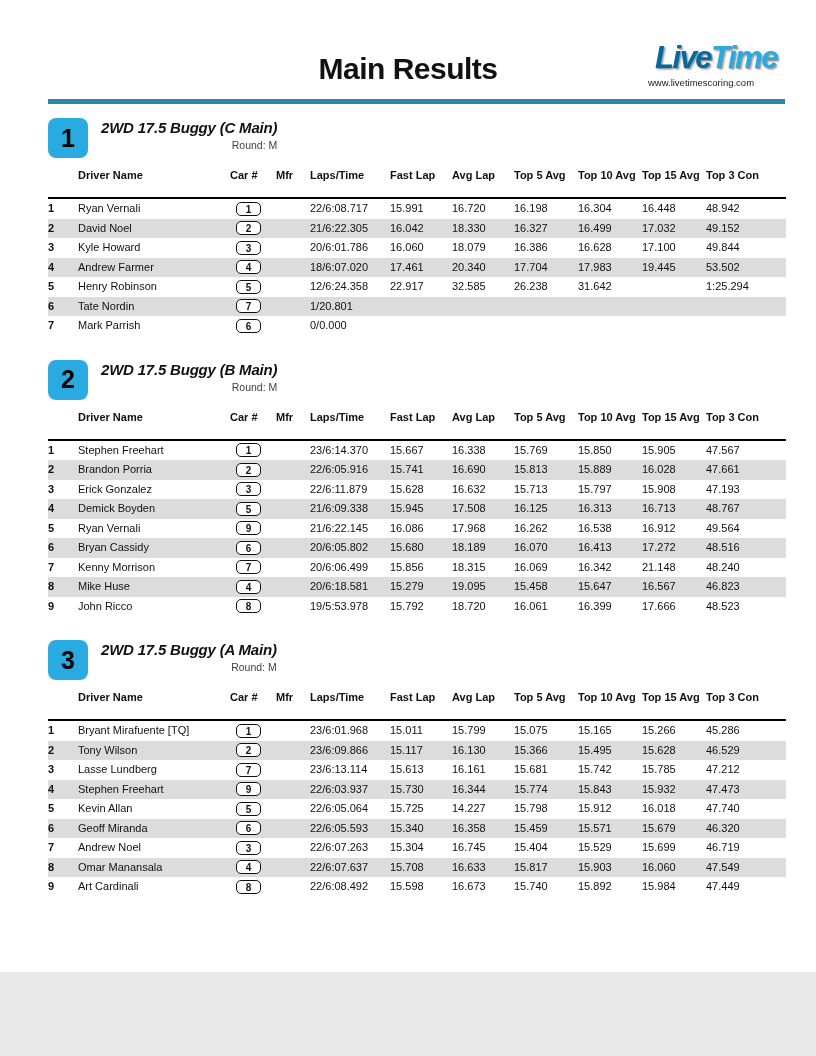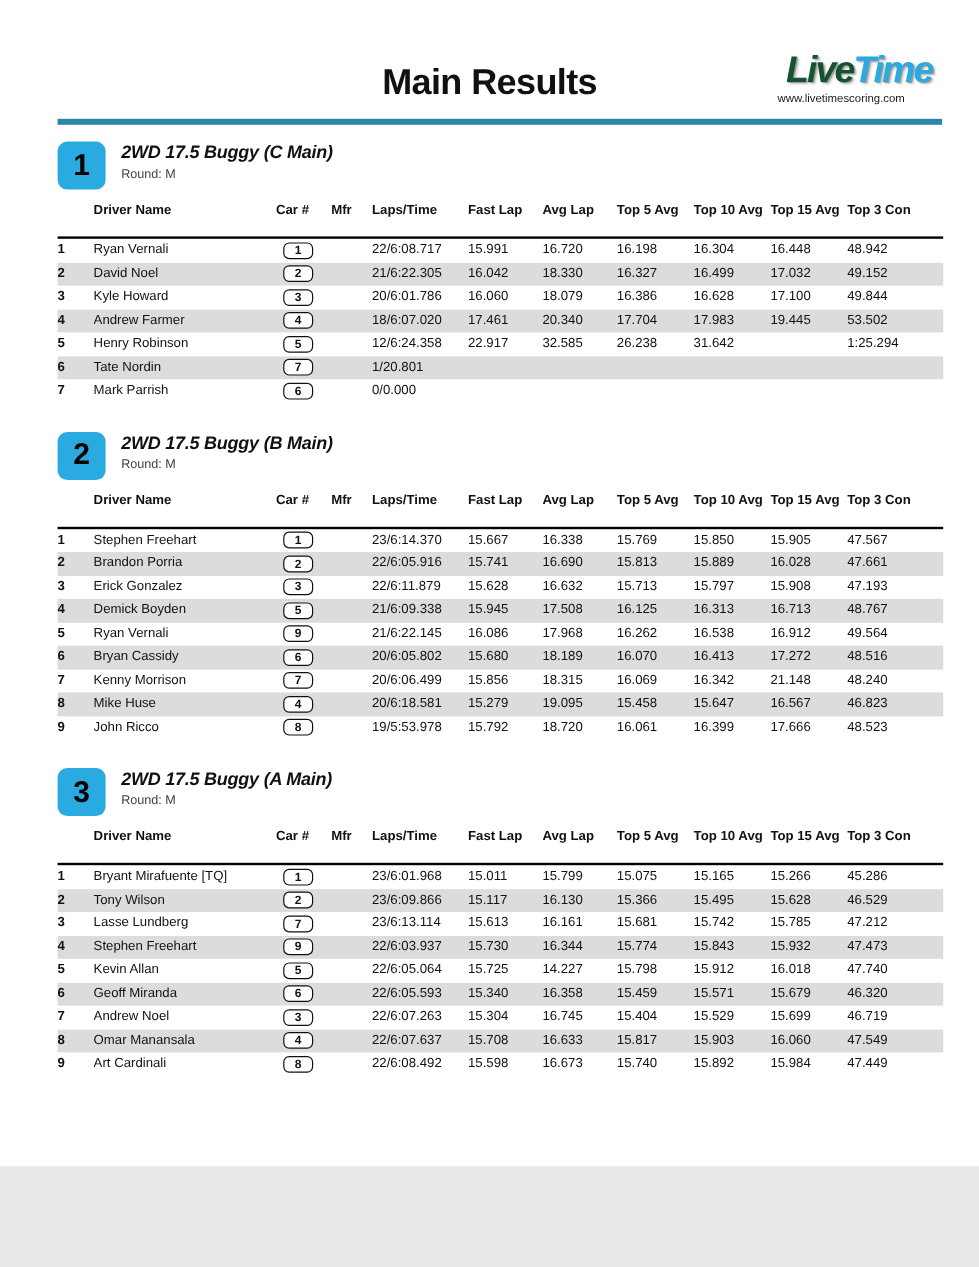--- a/index.html
+++ b/index.html
@@ -12,34 +12,34 @@
   html,body{background:#e8e8e8;}
   body{font-family:"Liberation Sans", sans-serif;color:var(--ink);}
   .page{position:relative;width:816px;height:972px;margin:0 auto;background:#fff;overflow:hidden;}
 
   
   .doc-title{position:absolute;top:52px;left:0;width:100%;text-align:center;
     font-size:30px;font-weight:800;letter-spacing:-0.5px;}
   .logo{position:absolute;top:42px;right:30px;width:170px;text-align:center;}
   .logo-word{font-size:31px;font-weight:800;font-style:italic;letter-spacing:-1.5px;line-height:1.0;
     text-shadow:1px 1px 0 rgba(120,120,120,.55), 2px 2px 2px rgba(0,0,0,.25);}
-  .logo-live{color:#14532d;margin-left:30px;}
+  .logo-live{color:#0369a1;margin-left:30px;}
   .logo-time{color:var(--badge-blue);}
   .logo-url{font-size:9.5px;margin-top:4px;color:#1a1a1a;}
   .rule{position:absolute;top:99px;left:48px;right:31px;height:5px;background:var(--accent);}
 
   
   .content{position:absolute;top:118px;left:48px;width:738px;}
   .main-section{margin-bottom:24px;}
   .sec-head{display:flex;align-items:flex-start;margin-bottom:9px;}
   .sec-num{width:40px;height:40px;background:var(--badge-blue);border-radius:8px;
     color:#000;font-size:25px;font-weight:800;display:flex;align-items:center;justify-content:center;}
   .sec-meta{margin-left:13px;padding-top:1px;}
   .sec-title{font-size:15px;font-weight:800;letter-spacing:-0.2px;font-style:italic;}
-  .sec-round{font-size:10.5px;color:#3f3f3f;margin-top:3px;}
+  .sec-round{font-size:10.5px;color:#3f3f3f;margin-top:3px;text-align:right;}
 
   
   .grid{display:grid;grid-template-columns:30px 152px 46px 34px 80px 62px 62px 64px 64px 64px 72px;}
   .c{font-size:11px;line-height:19.5px;white-space:nowrap;overflow:hidden;}
   .thead{border-bottom:2px solid #000;}
   .thead .c{font-weight:800;line-height:16px;padding-bottom:14px;}
   .row .c:first-child{font-weight:800;}
   .row.stripe{background:var(--stripe);}
   .carcell{display:flex;align-items:center;}
   .badge{display:inline-block;min-width:25px;height:14px;line-height:13px;margin-left:6px;

